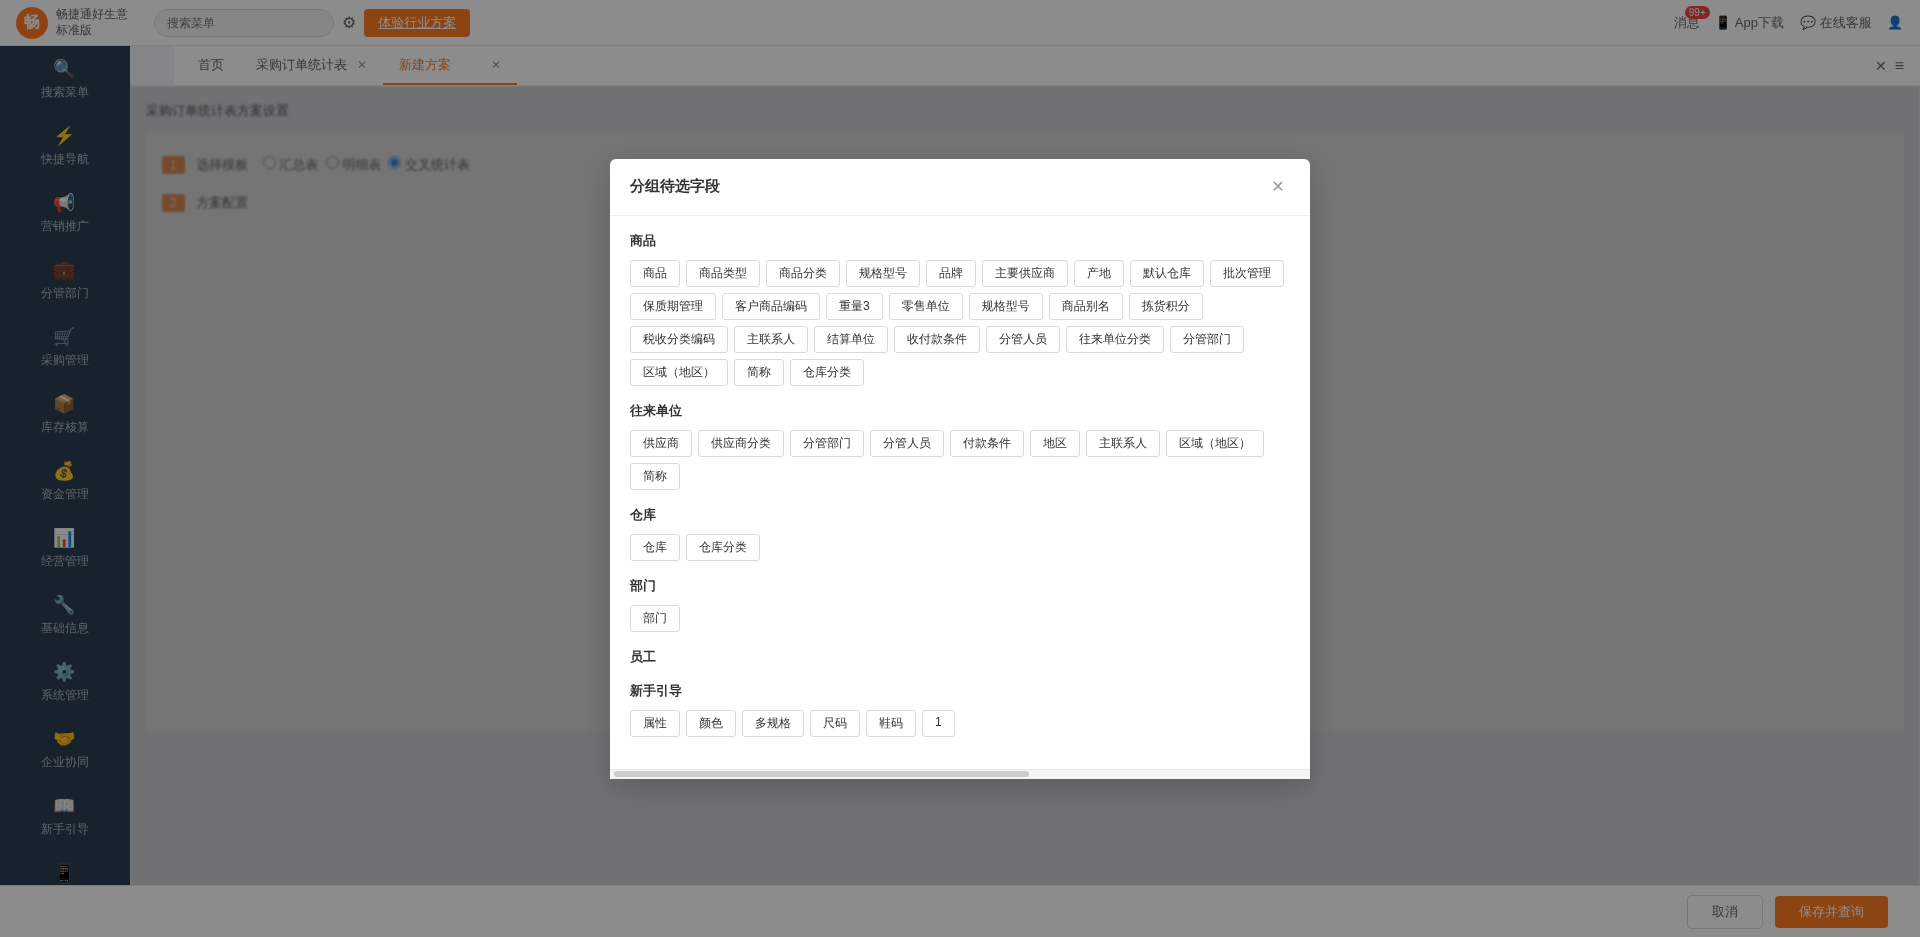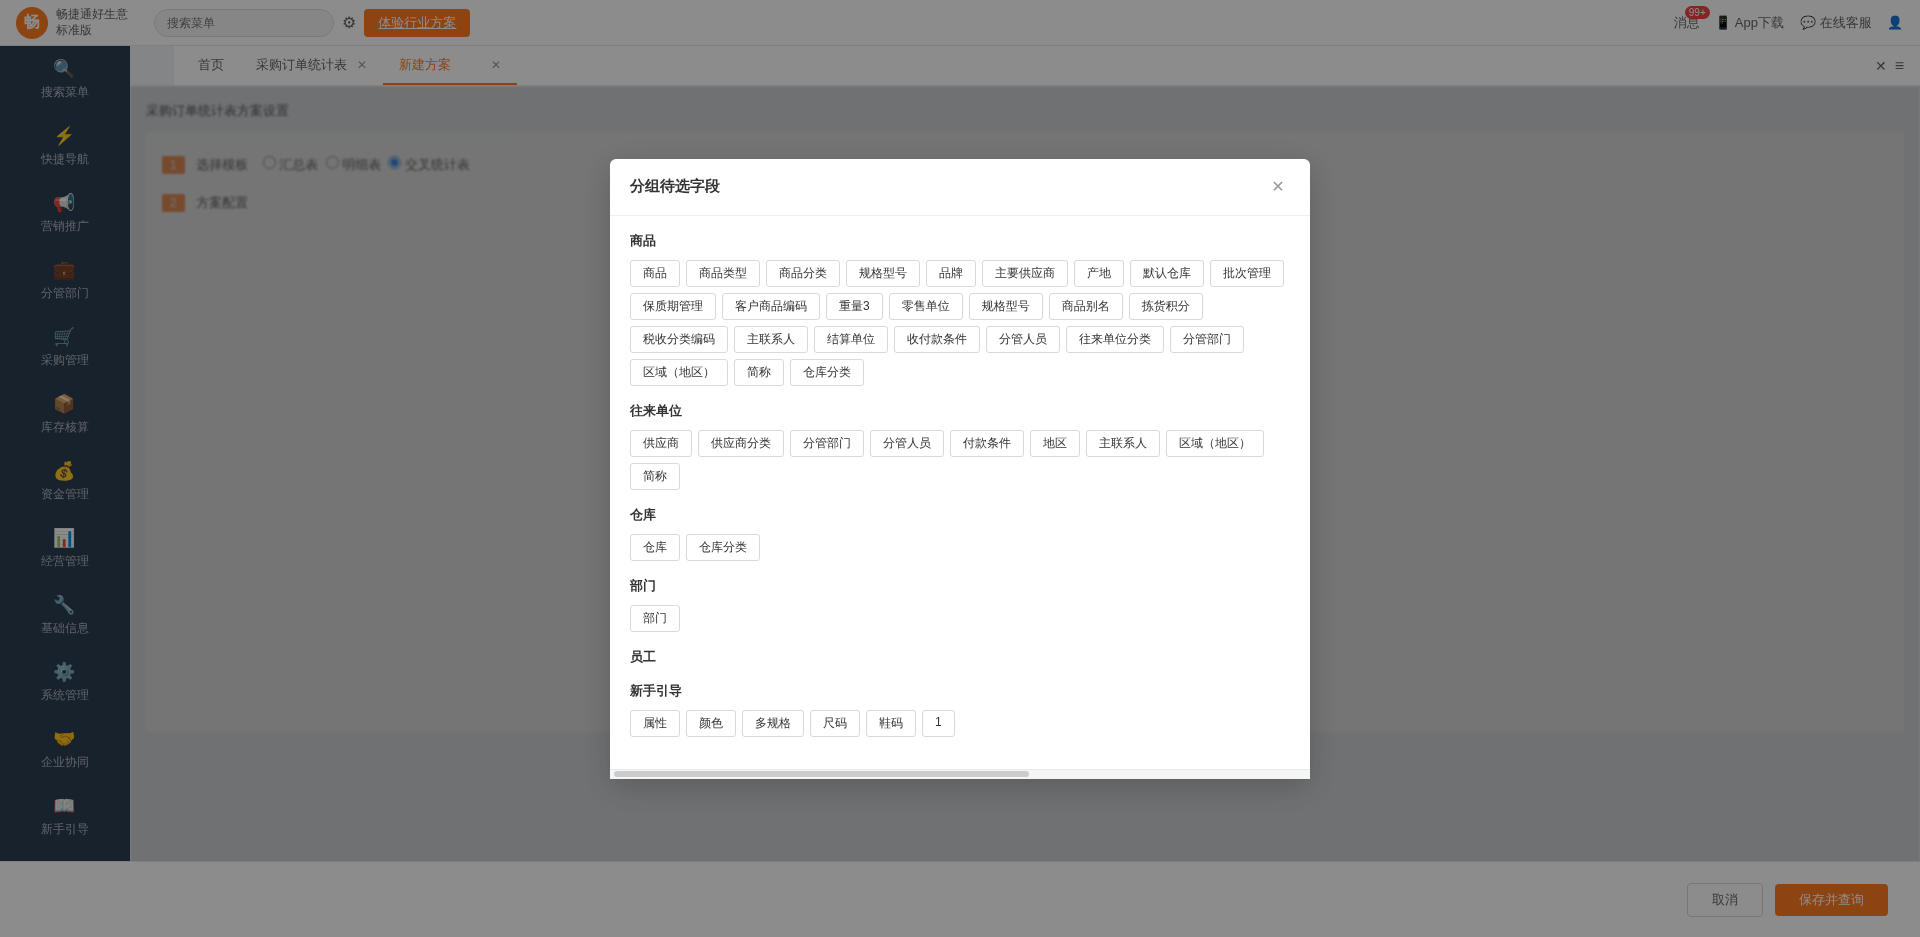--- a/index.html
+++ b/index.html
@@ -273,21 +273,21 @@
       background: #fff;
       transition: all 0.2s;
     }
 
     
     .modal-footer-bar {
       position: fixed;
       bottom: 0;
       left: 0;
       right: 0;
-      height: 76px;
+      height: 52px;
       background: #fff;
       border-top: 1px solid #e8e8e8;
       display: flex;
       align-items: center;
       justify-content: flex-end;
       padding: 0 32px;
       gap: 12px;
       z-index: 100;
     }
     .btn-cancel {

